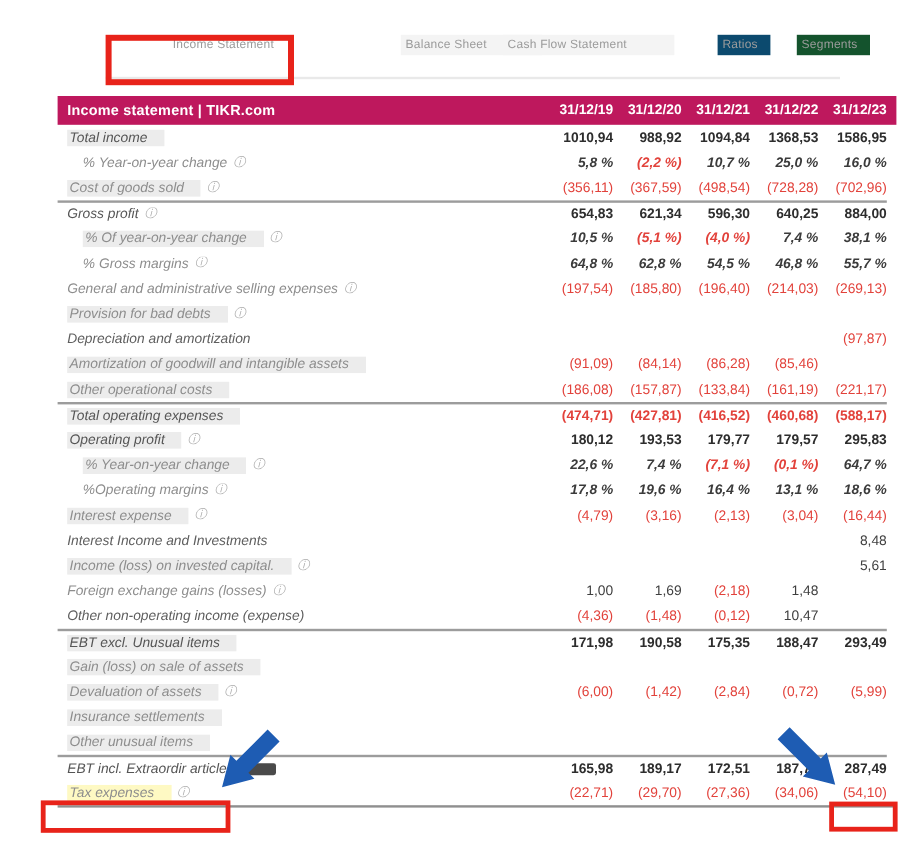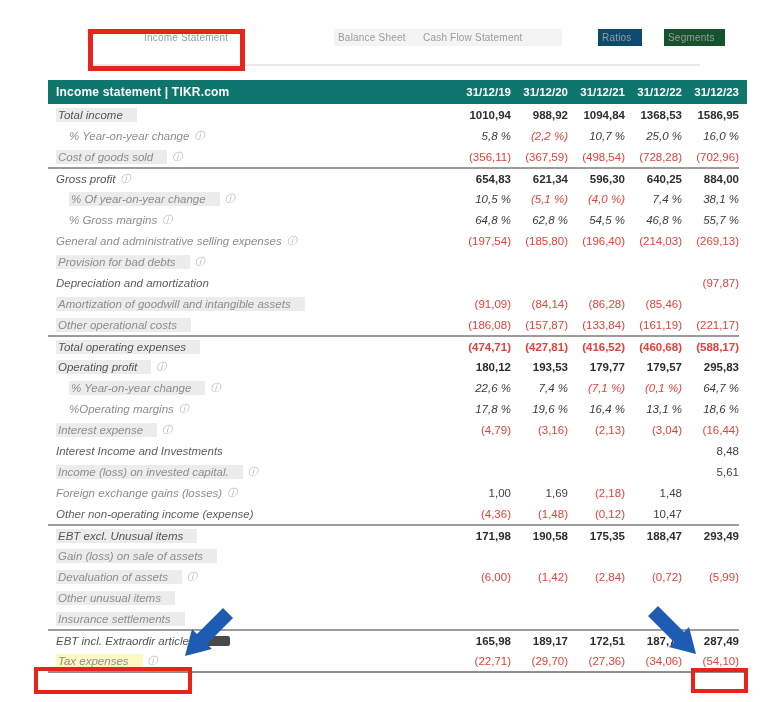--- a/index.html
+++ b/index.html
@@ -35,21 +35,21 @@
            font-size:11.5px; color:#8d8d8d; white-space:nowrap; overflow:hidden;font-style:italic; }
   .row.indent .label { padding-left:21px; }
   .row.label-dark .label { color:#5e5e5e; }
   .row.total .label { color:#555; }
   .label-text.hl { background:#ececec; padding:1px 14px 1px 2px; }
   .label-text.hl-red { background:#fef9c3; padding:1px 14px 1px 2px; }
   .info { font-size:10px; color:#adadad; cursor:pointer; line-height:1; }
   .redact { display:inline-block; width:30px; height:10px; background:#4a4a4a; border-radius:2px; }
   .cell { width:57px; text-align:right; font-size:11.5px; color:#3f3f3f; white-space:nowrap; }
   .row.total .cell { font-weight:bold; color:#2d2d2d; }
-  .row.percent .cell { font-weight:normal; font-style:italic; color:#3b3b3b;text-align:right; }
+  .row.percent .cell { font-weight:bold; font-style:italic; color:#3b3b3b;text-align:right; }
   .cell.neg { color:#e2423b; }
   .row.total .cell.neg, .row.percent .cell.neg { color:#e2423b; }
 
   
   .redbox { position:absolute; border-style:solid; border-color:#e8231a; background:transparent;
             pointer-events:none; z-index:5; }
   .redbox-tab { left:88px; top:29px; width:157px; height:42px; border-width:5px; }
   .redbox-tax-label { left:34px; top:667px; width:158px; height:27px; border-width:4px; }
   .redbox-tax-value { left:691px; top:668px; width:57px; height:25px; border-width:4px; }
   .arrow { position:absolute; width:62px; height:62px; pointer-events:none; z-index:6; }
@@ -64,21 +64,21 @@
   <div class="tabbar">
 
     <div class="tab active">Income Statement</div>
       <div class="tab">Balance Sheet</div>
       <div class="tab">Cash Flow Statement</div>
       <div class="tab">Ratios</div>
       <div class="tab">Segments</div>
       <div class="tab-underline"></div>
   </div>
 
-  <div class="thead" style="background: #0f766e;">
+  <div class="thead" style="background: #be185d;">
     <div class="thead-title">Income statement | TIKR.com</div>
 
   <div class="col">31/12/19</div>
       <div class="col">31/12/20</div>
       <div class="col">31/12/21</div>
       <div class="col">31/12/22</div>
       <div class="col">31/12/23</div>
     </div>
 
   <div class="tbody">
@@ -322,31 +322,31 @@
           <span class="info">ⓘ</span>
         </div>
         <div class="cell neg">(6,00)</div>
         <div class="cell neg">(1,42)</div>
         <div class="cell neg">(2,84)</div>
         <div class="cell neg">(0,72)</div>
         <div class="cell neg">(5,99)</div>
       </div>
       <div class="row plain">
         <div class="label">
+          <span class="label-text hl">Insurance settlements</span>
+        </div>
+        <div class="cell"></div>
+        <div class="cell"></div>
+        <div class="cell"></div>
+        <div class="cell"></div>
+        <div class="cell"></div>
+      </div>
+      <div class="row plain">
+        <div class="label">
           <span class="label-text hl">Other unusual items</span>
-        </div>
-        <div class="cell"></div>
-        <div class="cell"></div>
-        <div class="cell"></div>
-        <div class="cell"></div>
-        <div class="cell"></div>
-      </div>
-      <div class="row plain">
-        <div class="label">
-          <span class="label-text hl">Insurance settlements</span>
         </div>
         <div class="cell"></div>
         <div class="cell"></div>
         <div class="cell"></div>
         <div class="cell"></div>
         <div class="cell"></div>
       </div>
       <div class="row total sep-top">
         <div class="label">
           <span class="label-text">EBT incl. Extraordir articles</span>

